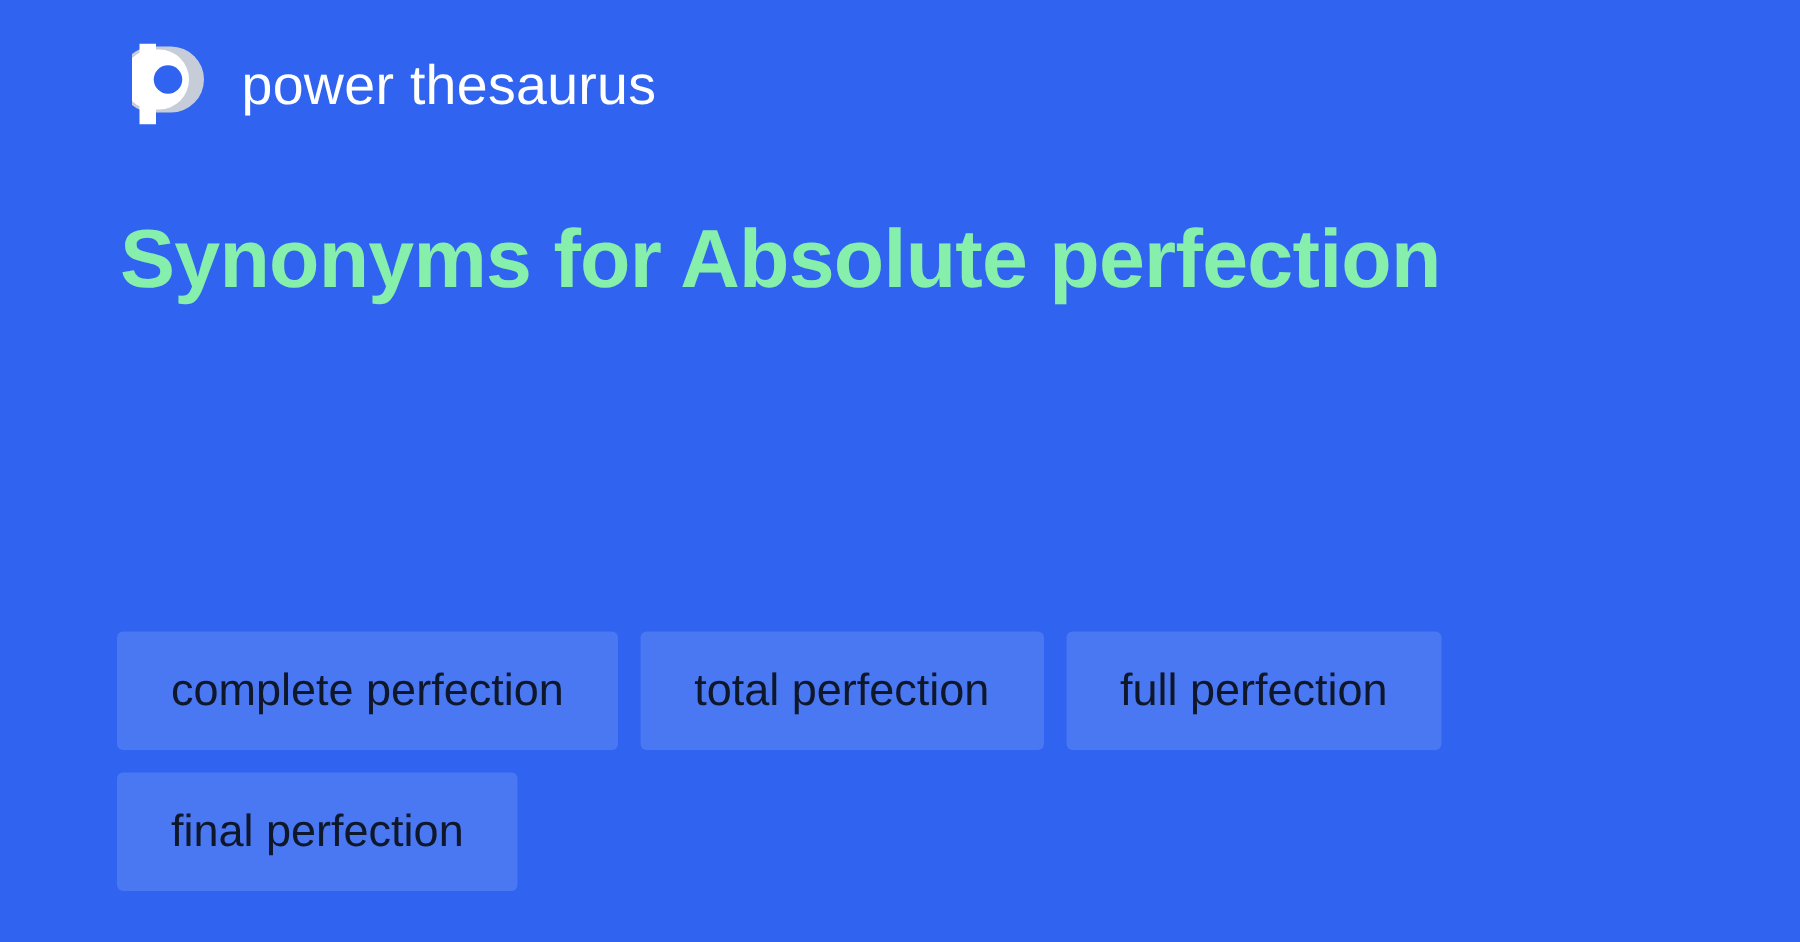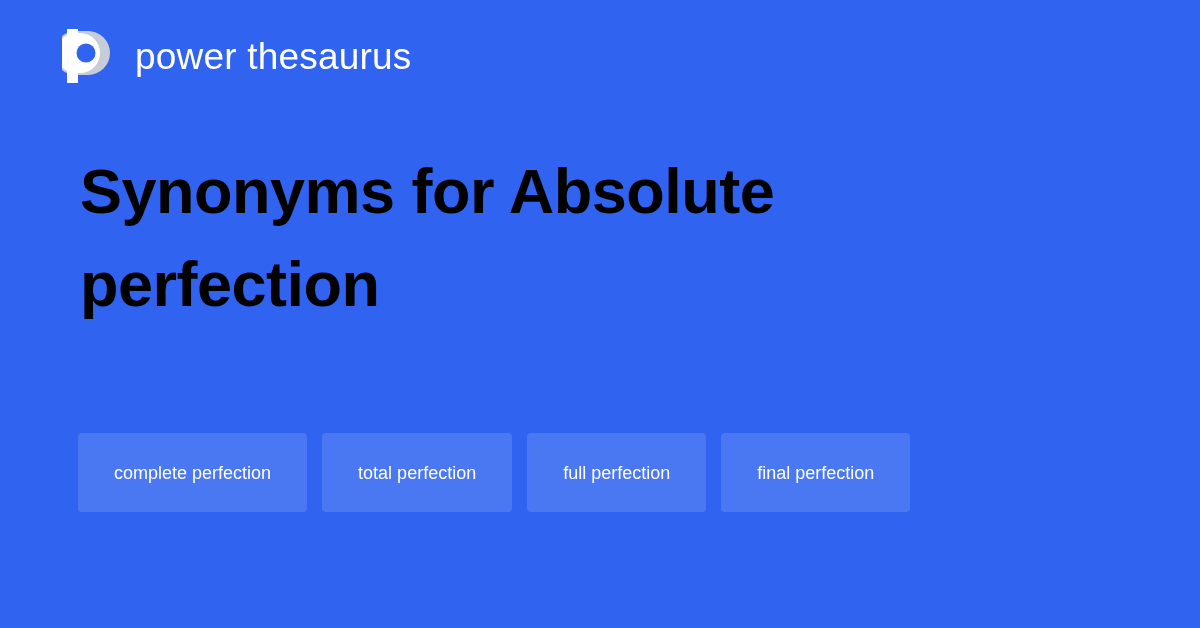--- a/index.html
+++ b/index.html
@@ -20,21 +20,21 @@
     position: relative;
     width: 1200px;
     height: 628px;
     background: #2f63f0;
     box-sizing: border-box;
   }
 
   
   .brand {
     position: absolute;
-    left: 62px;
+    left: 88px;
     top: 26px;
     display: flex;
     align-items: center;
     height: 60px;
   }
 
   .brand-logo {
     width: 50px;
     height: 54px;
     display: block;
@@ -48,24 +48,24 @@
     font-weight: 400;
     letter-spacing: 0.2px;
     line-height: 1;
     white-space: nowrap;
   }
 
   
   .headline {
     position: absolute;
     left: 80px;
-    top: 145px;
+    top: 132px;
     width: 960px;
-    color: #000000;
-    font-size: 63px;
+    color: #86efac;
+    font-size: 55px;
     font-weight: 700;
     line-height: 1.47;
     letter-spacing: -0.5px;
     margin: 0;
   }
 
   
   .chips {
     position: absolute;
     left: 78px;
@@ -79,29 +79,28 @@
 
   .chip {
     background: #4a77f2;
     border-radius: 4px;
     height: 79px;
     box-sizing: border-box;
     display: flex;
     align-items: center;
     justify-content: center;
     padding: 0 36px;
-    color: #ffffff;
-    font-size: 18px;
+    color: #0f172a;
+    font-size: 30px;
     font-weight: 400;
     line-height: 1;
     white-space: nowrap;
     cursor: pointer;
     border: none;
     font-family: inherit;
-    margin-top: 12px;
   }
 </style>
 </head>
 <body>
 
 <div class="canvas">
 
   <div class="brand">
     <span class="brand-logo-wrap">
       <svg class="brand-logo" viewBox="0 0 50 54" xmlns="http://www.w3.org/2000/svg">

